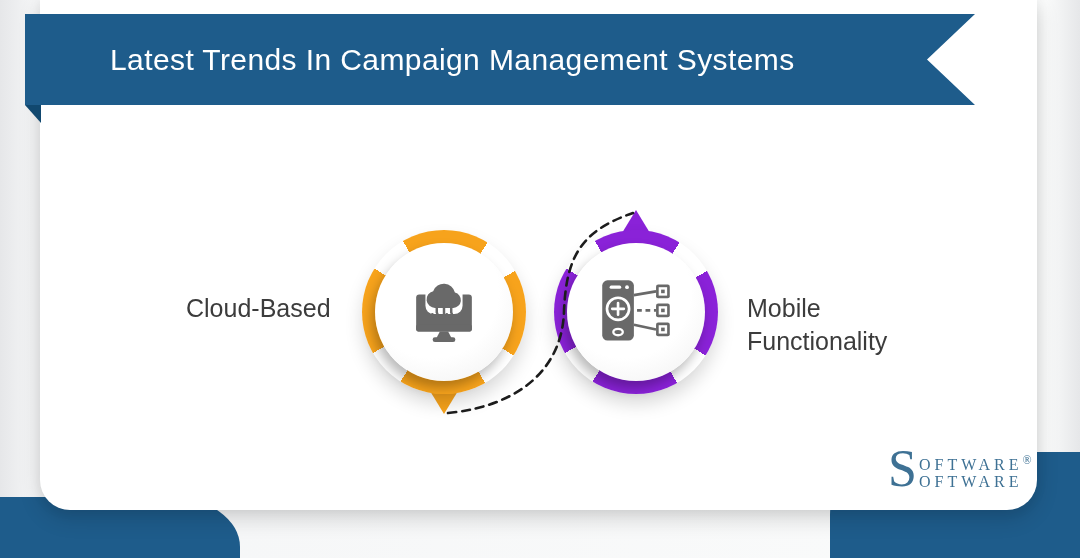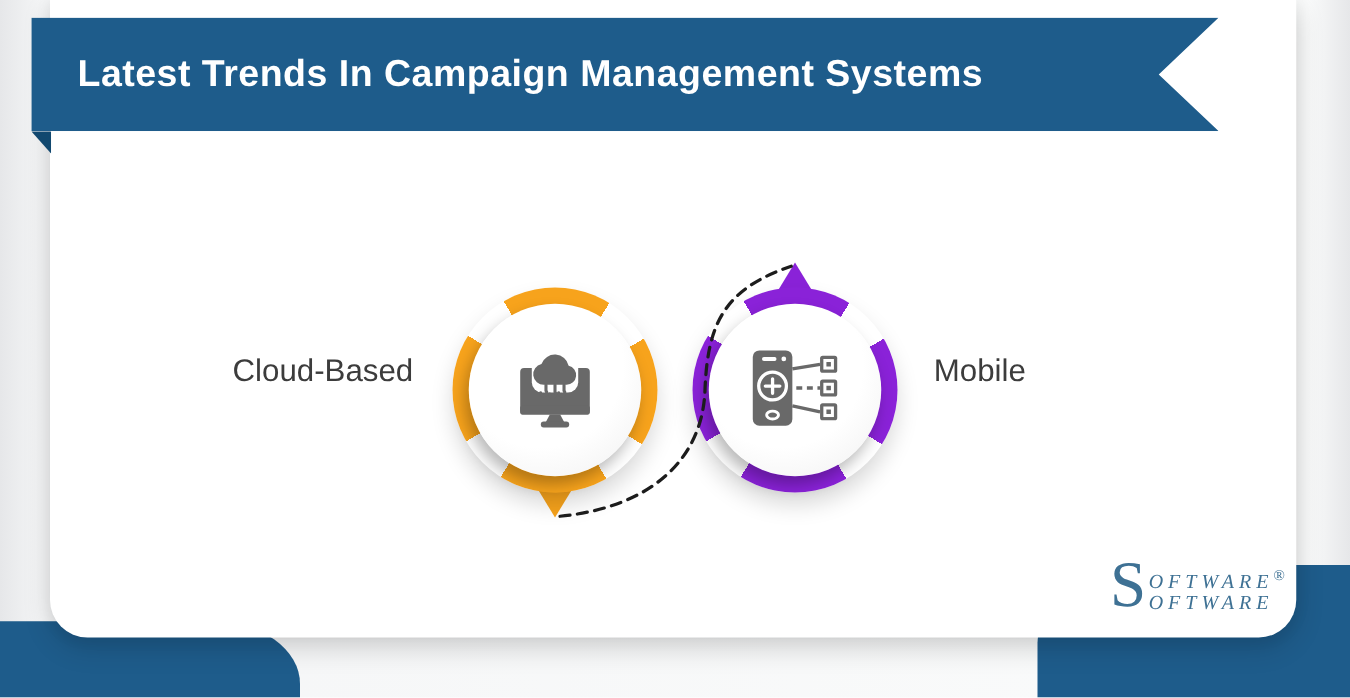--- a/index.html
+++ b/index.html
@@ -20,21 +20,21 @@
     box-shadow:0 8px 22px rgba(0,0,0,.16), 0 0 14px rgba(0,0,0,.06);
   }
   
   .ribbon {
     position:absolute; left:25px; top:14px; width:950px; height:91px;
     background:var(--banner-blue,#1e5c8b);
     clip-path:polygon(0 0,100% 0,calc(100% - 48px) 50%,100% 100%,0 100%);
     display:flex; align-items:center; padding-left:37px; z-index:5;
   }
   .ribbon-title {
-    color:#fff; font-size:30px; font-weight:700; letter-spacing:.4px; white-space:nowrap;
+    color:#fff; font-size:30px; font-weight:400; letter-spacing:.4px; white-space:nowrap;margin-left:48px;
   }
   .ribbon-fold {
     position:absolute; left:25px; top:105px; width:16px; height:18px;
     background:var(--fold-blue,#11486f);
     clip-path:polygon(0 0,100% 0,100% 100%); z-index:4;
   }
   
   .bubble { position:absolute; width:164px; height:164px; top:230px; }
   .bubble-cloud { left:362px; }
   .bubble-mobile { left:554px; }
@@ -57,37 +57,37 @@
   }
   .inner {
     position:absolute; inset:13px; border-radius:50%; z-index:2;
     background:radial-gradient(circle at 42% 36%, #ffffff 55%, #efefef 100%);
     box-shadow:-3px 7px 12px rgba(0,0,0,.28);
     display:flex; align-items:center; justify-content:center;
   }
   .inner svg { display:block; }
   
   .trend-label {
-    position:absolute; top:281px; color:var(--label-text,#3c3c3c);
+    position:absolute; top:292px; color:var(--label-text,#3c3c3c);
     font-size:25px; line-height:33px; font-weight:500;
   }
   .label-cloud { left:186px; }
   .label-mobile { left:747px; }
   .trend-label span { display:block; }
   
   .connector-svg { position:absolute; inset:0; z-index:3; pointer-events:none; }
   
   .logo {
     position:absolute; left:888px; top:447px; z-index:4;
     color:var(--logo-blue,#3e7194); font-family:"Liberation Serif", serif;
     display:flex; align-items:flex-start;
   }
   .logo-s { font-size:52px; line-height:44px; font-weight:400; }
   .logo-col { display:flex; flex-direction:column; margin-left:2px; padding-top:5px; }
-  .logo-row1, .logo-row2 { font-size:16px; letter-spacing:4px; line-height:17px; font-weight:500;font-style:italic; }
+  .logo-row1, .logo-row2 { font-size:16px; letter-spacing:4px; line-height:17px; font-weight:500; }
   .logo-reg { font-size:12px; vertical-align:super; letter-spacing:0; }
 </style>
 </head>
 <body>
 
 <div class="corner corner-bl"></div>
 <div class="corner corner-br"></div>
 
 <div class="card"></div>
 
@@ -151,20 +151,21 @@
       </g>
     </svg>
   </div>
 </div>
 
 <div class="trend-label label-cloud">
   <span>Cloud-Based</span>
 </div>
 <div class="trend-label label-mobile">
   <span>Mobile</span>
+  <span>Functionality</span>
 </div>
 
 <div class="logo">
   <span class="logo-s">S</span>
   <span class="logo-col">
     <span class="logo-row1"><span>OFTWARE</span><sup class="logo-reg">®</sup></span>
     <span class="logo-row2">OFTWARE</span>
   </span>
 </div>
 

